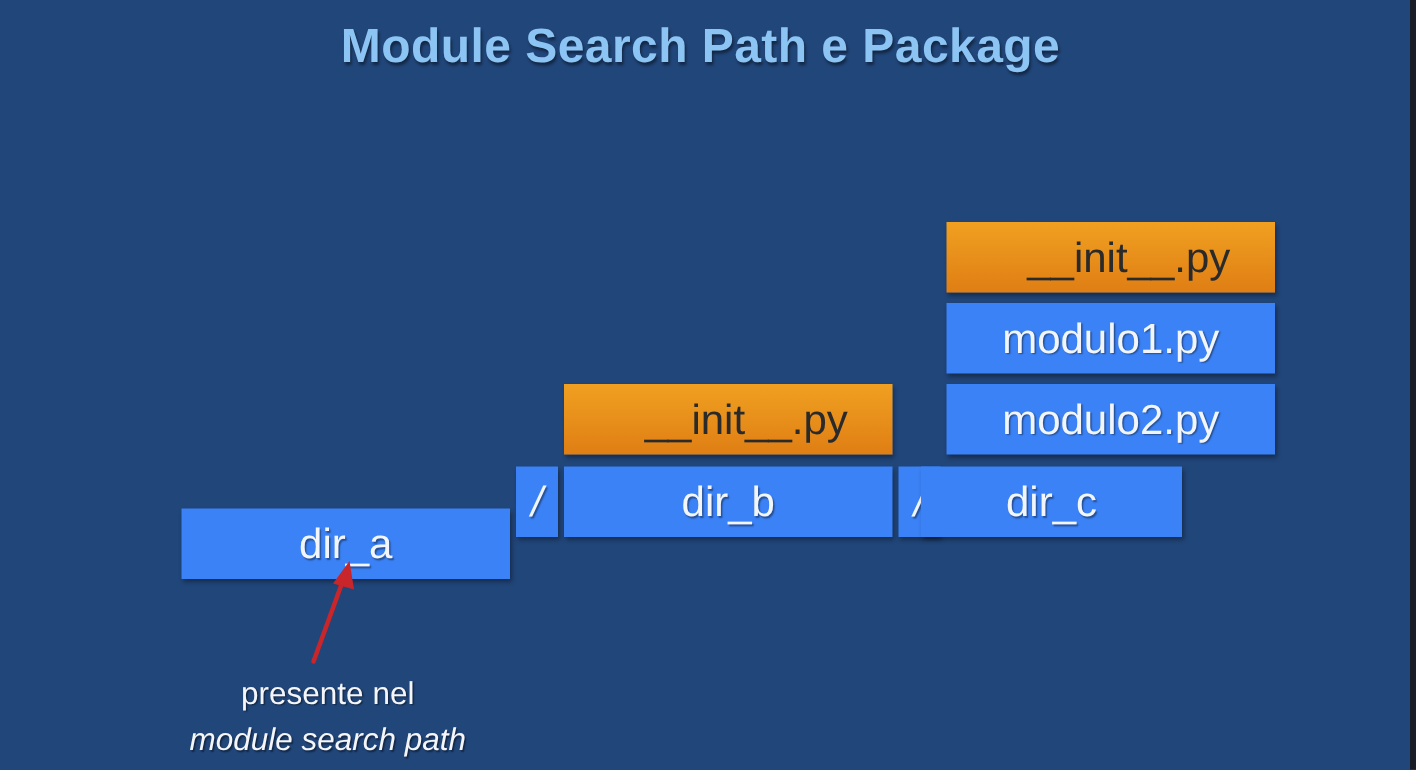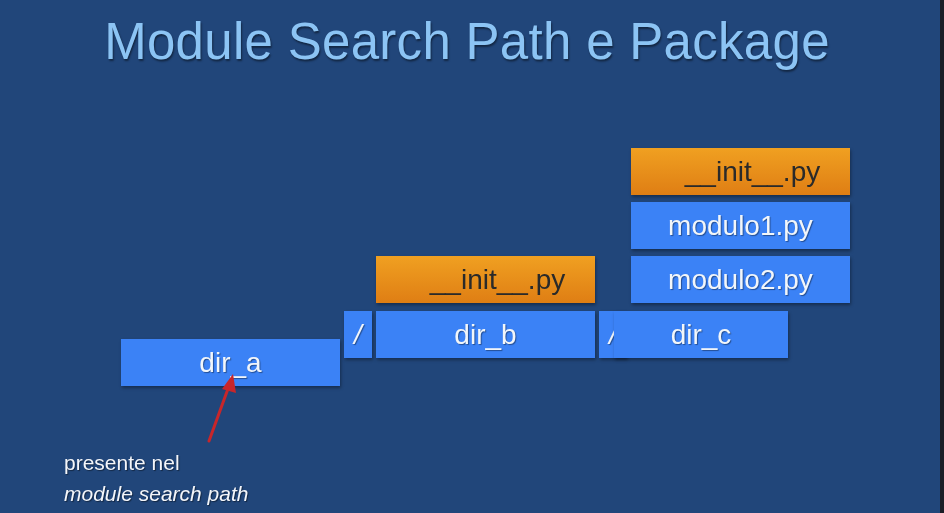--- a/index.html
+++ b/index.html
@@ -9,21 +9,21 @@
     font-family: "Liberation Sans", sans-serif;
     position: relative;
   }
   .edge {
     position: absolute; right: 0; top: 0; width: 4px; height: 513px;
     background: #1a1d26;
   }
   .title {
     position: absolute; left: 0; top: 12px; width: 934px;
     text-align: center;
-    font-size: 51px; font-weight: normal;
+    font-size: 32px; font-weight: bold;
     color: #8cc4f4;
     text-shadow: 1px 2px 2px rgba(0,0,0,0.45);
     letter-spacing: 0.3px;
   }
   .box {
     position: absolute; height: 47px;
     display: flex; align-items: center; justify-content: center;
     font-size: 28px;
     box-sizing: border-box;
     box-shadow: 1px 2px 3px rgba(0,0,0,0.35);
@@ -34,22 +34,22 @@
     text-shadow: 1px 1px 1px rgba(0,0,0,0.4);
   }
   .init {
     background: linear-gradient(#f0a021, #df7e14);
     color: #2a2a2a;
     padding-left: 24px;
   }
   .sep { font-style: italic; font-size: 28px; }
   .arrow { position: absolute; left: 0; top: 0; }
   .caption {
-    position: absolute; left: 64px; width: 285px;
-    text-align: left; color: #f4f6fa;
+    position: absolute; left: 76px; width: 285px;
+    text-align: center; color: #f4f6fa;
     font-size: 21px;
     text-shadow: 1px 1px 1px rgba(0,0,0,0.45);
   }
   .cap1 { top: 451px; }
   .cap2 { top: 482px; font-style: italic; }
 </style>
 </head>
 <body>
 
 <div class="edge"></div>

